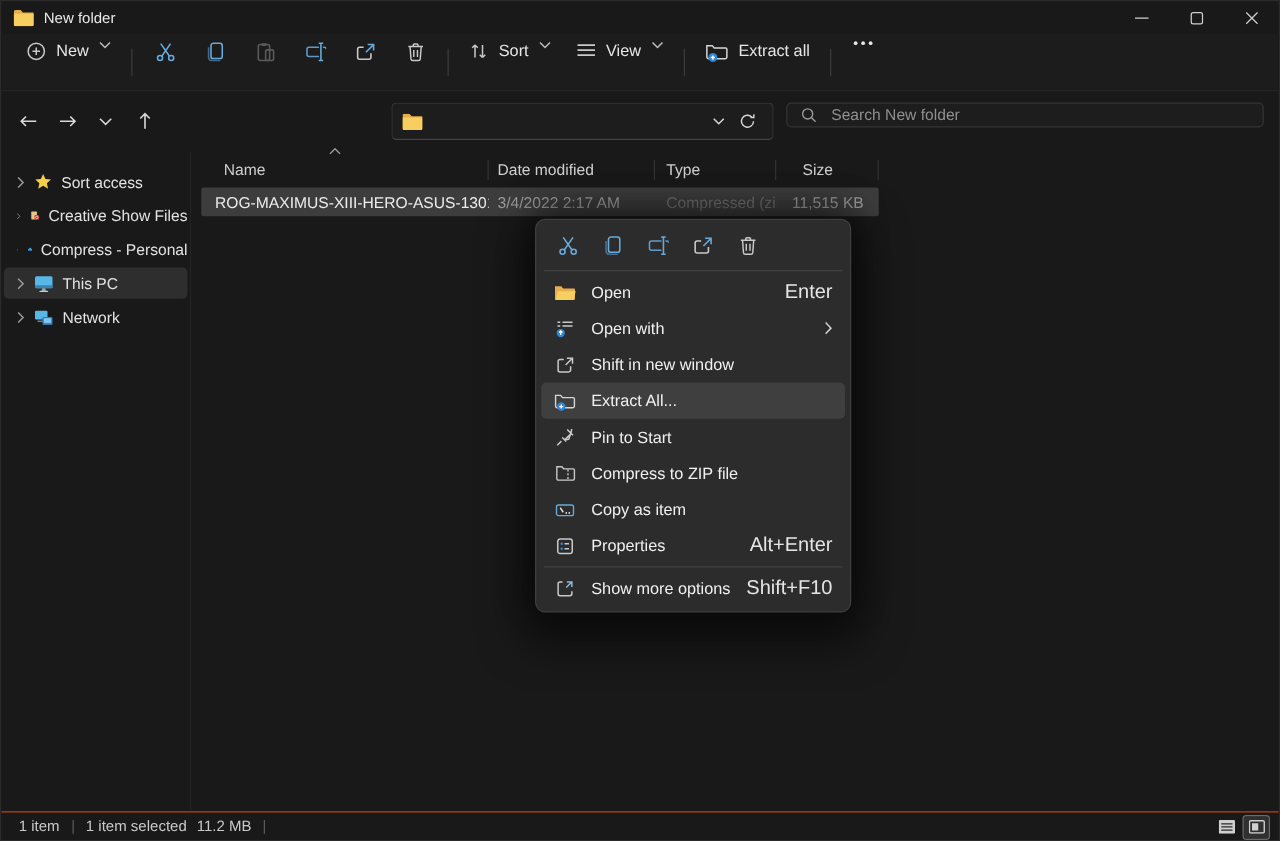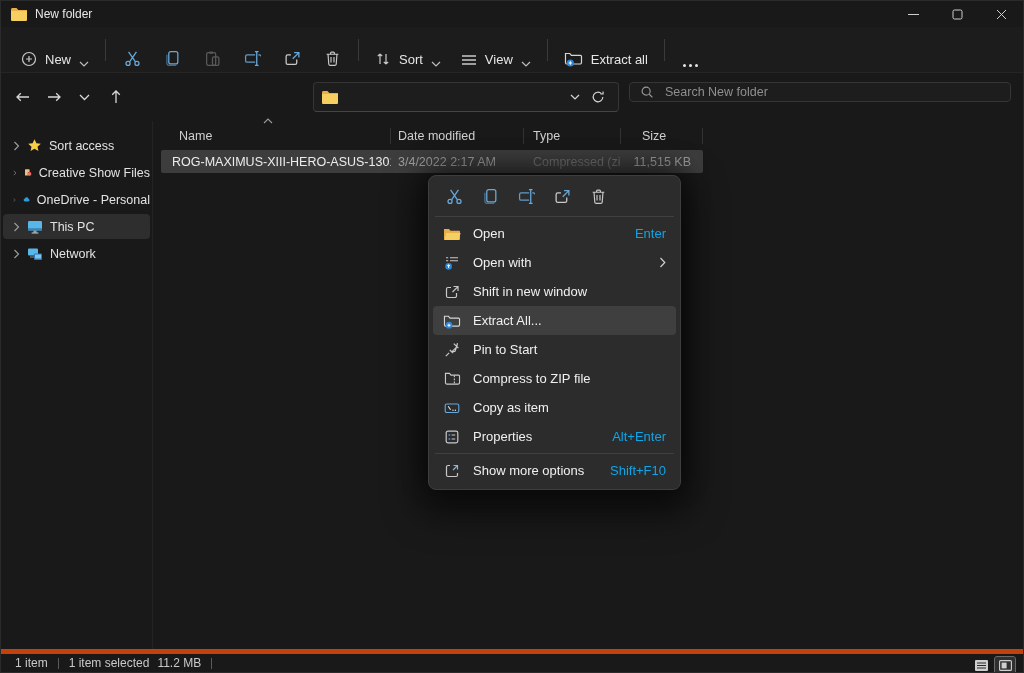--- a/index.html
+++ b/index.html
@@ -10,21 +10,21 @@
     -webkit-font-smoothing:antialiased;
   }
   svg{display:block}
   
   .titlebar{position:absolute;top:0;left:0;right:0;height:26px;display:flex;align-items:center;padding-left:10px;box-sizing:border-box}
   .titlebar .title{margin-left:8px;font-size:12px;color:#e8e8e8}
   .win-controls{position:absolute;right:0;top:0;height:26px;display:flex}
   .win-btn{width:44px;height:26px;display:flex;align-items:center;justify-content:center;color:#cfcfcf}
   
   .toolbar{position:absolute;top:26px;left:0;right:0;height:46px;display:flex;align-items:center;padding:0 10px;box-sizing:border-box;border-bottom:1px solid #252525;background:#1c1c1c}
-  .tb-btn{display:flex;align-items:flex-end;gap:8px;height:34px;padding:0 10px;border-radius:4px;color:#e6e6e6;cursor:default}
+  .tb-btn{display:flex;align-items:flex-start;gap:8px;height:34px;padding:0 10px;border-radius:4px;color:#e6e6e6;cursor:default}
   .tb-icon-btn{width:40px;justify-content:center;padding:0}
   .tb-sep{width:1px;height:22px;background:#3a3a3a;margin:0 6px}
   .accentblue{color:var(--accent_blue,#67a9da)}
   .disabled{color:#5a5a5a}
   .grayicon{color:#c9c9c9}
   .chev{color:#bdbdbd}
   .dots{display:flex;gap:3px;align-items:center}
   .dots i{width:3px;height:3px;border-radius:50%;background:#e6e6e6;display:block}
   
   .navbar{position:absolute;top:72px;left:0;right:0;height:48px}
@@ -57,25 +57,25 @@
   .cell.size{width:70px;text-align:right;color:#9d9d9d}
   
   .context-menu{position:absolute;left:427px;top:174px;width:253px;background:var(--menu_bg,#2c2c2c);border:1px solid #3e3e3e;border-radius:8px;box-sizing:border-box;padding:4px;z-index:10;
     box-shadow:0 14px 34px 10px rgba(0,0,0,.55),0 -8px 26px 2px rgba(0,0,0,.38);}
   .cm-iconrow{display:flex;align-items:center;justify-content:flex-start;gap:6px;padding:3px 6px 5px 6px}
   .cm-iconbtn{width:30px;height:26px;display:flex;align-items:center;justify-content:center;border-radius:4px}
   .cm-div{height:1px;background:#404040;margin:2px 2px}
   .cm-item{display:flex;align-items:center;height:29px;padding:0 10px;gap:12px;border-radius:4px;color:#f0f0f0}
   .cm-item.highlight{background:var(--menu_hover,#3f3f3f)}
   .cm-item .lbl{flex:1;font-size:13px;white-space:nowrap}
-  .cm-item .shortcut{font-size:13px;color:#0ea5e9}
+  .cm-item .shortcut{font-size:16px;color:#e5e5e5}
   .cm-item .subchev{color:#cfcfcf}
   .cm-ic{width:18px;display:flex;justify-content:center;color:#d6d6d6}
   
-  .statusbar{position:absolute;left:0;right:0;bottom:0;height:23px;border-top:5px solid #c2410c;display:flex;align-items:center;padding:0 14px;box-sizing:border-box;font-size:12px;color:#c9c9c9;background:#191919}
+  .statusbar{position:absolute;left:0;right:0;bottom:0;height:23px;border-top:1px solid #c2410c;display:flex;align-items:center;padding:0 14px;box-sizing:border-box;font-size:12px;color:#c9c9c9;background:#191919}
   .statusbar .vline{width:1px;height:11px;background:#5a5a5a;margin:0 10px}
   .statusbar .gap{width:8px}
   .status-views{position:absolute;right:8px;top:0;height:23px;display:flex;align-items:center;gap:4px}
   .view-toggle{width:20px;height:18px;display:flex;align-items:center;justify-content:center;border-radius:2px;color:#cfcfcf}
   .view-toggle.active{background:#303030;outline:1px solid #6a6a6a}
 </style>
 </head>
 <body>
 
 <div class="window">
@@ -263,21 +263,21 @@
         </svg>
       <span class="lbl">Creative Show Files</span>
     </div>
     <div class="side-item">
       <svg class="side-chev" width="7" height="10" viewBox="0 0 7 10" fill="none" stroke="currentColor" stroke-width="1.2">
           <polyline points="1.5,1 5.5,5 1.5,9"></polyline>
         </svg>
       <svg width="17" height="11" viewBox="0 0 20 12">
           <path d="M5 11.5h10.5a3.5 3.5 0 0 0 .6-6.95A5.5 5.5 0 0 0 5.6 3.1 4.3 4.3 0 0 0 5 11.5z" fill="#2f9bdf"></path>
         </svg>
-      <span class="lbl">OneDrive - Personal</span>
+      <span class="lbl">Compress - Personal</span>
     </div>
     <div class="side-item selected">
       <svg class="side-chev" width="7" height="10" viewBox="0 0 7 10" fill="none" stroke="currentColor" stroke-width="1.2">
           <polyline points="1.5,1 5.5,5 1.5,9"></polyline>
         </svg>
       <svg width="16" height="14" viewBox="0 0 16 14">
           <rect x="1" y="1" width="14" height="9.5" rx="1.2" fill="#57b7e8"></rect>
           <rect x="1" y="8.2" width="14" height="2.3" fill="#3a85b5"></rect>
           <path d="M6.2 12.8h3.6l-.5-2.3H6.7z" fill="#9aa0a6"></path>
           <rect x="4.5" y="12.6" width="7" height="1" rx=".5" fill="#c7cbcf"></rect>

